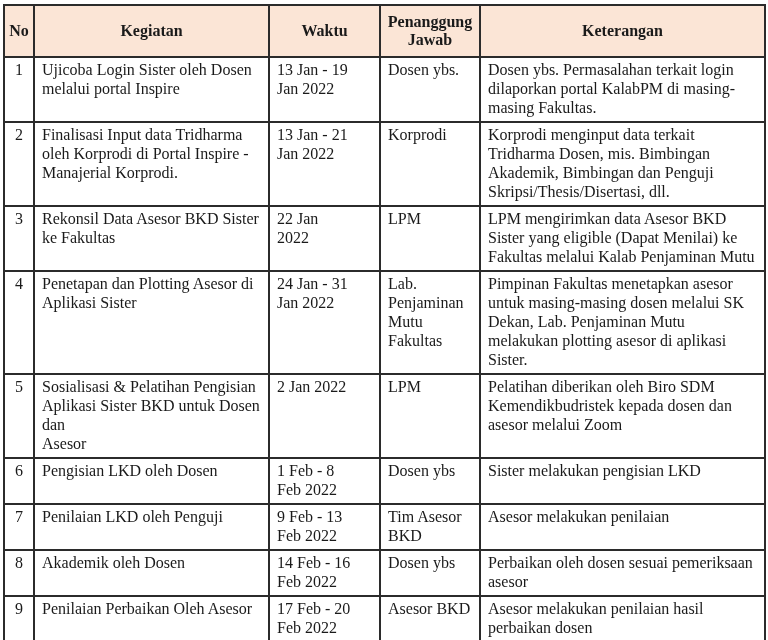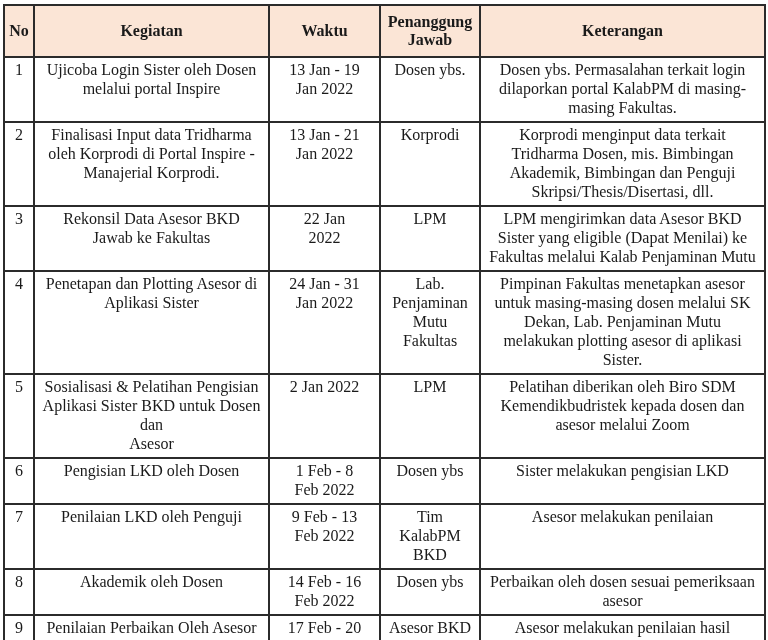--- a/index.html
+++ b/index.html
@@ -34,21 +34,21 @@
     vertical-align: middle;
     height: 52px;
     padding: 2px 4px;
     color: var(--text);
   }
   td {
     font-size: 16px;
     line-height: 19px;
     padding: 2px 7px 4px 7px;
     vertical-align: top;
-    text-align: center;
+    text-align: left;
     white-space: pre-line;
     color: var(--text);
   }
   td.no-cell {
     text-align: center;
     padding-left: 2px;
     padding-right: 2px;
   }
   col.c-no { width: 30px; }
   col.c-kegiatan { width: 235px; }
@@ -89,21 +89,21 @@
       <tr>
         <td class="no-cell">2</td>
         <td>Finalisasi Input data Tridharma oleh Korprodi di Portal Inspire - Manajerial Korprodi.</td>
         <td>13 Jan - 21
 Jan 2022</td>
         <td>Korprodi</td>
         <td>Korprodi menginput data terkait Tridharma Dosen, mis. Bimbingan Akademik, Bimbingan dan Penguji Skripsi/Thesis/Disertasi, dll.</td>
       </tr>
       <tr>
         <td class="no-cell">3</td>
-        <td>Rekonsil Data Asesor BKD Jawab ke Fakultas</td>
+        <td>Rekonsil Data Asesor BKD Sister ke Fakultas</td>
         <td>22 Jan
 2022</td>
         <td>LPM</td>
         <td>LPM mengirimkan data Asesor BKD Sister yang eligible (Dapat Menilai) ke Fakultas melalui Kalab Penjaminan Mutu</td>
       </tr>
       <tr>
         <td class="no-cell">4</td>
         <td>Penetapan dan Plotting Asesor di Aplikasi Sister</td>
         <td>24 Jan - 31
 Jan 2022</td>
@@ -124,21 +124,21 @@
         <td>1 Feb - 8
 Feb 2022</td>
         <td>Dosen ybs</td>
         <td>Sister melakukan pengisian LKD</td>
       </tr>
       <tr>
         <td class="no-cell">7</td>
         <td>Penilaian LKD oleh Penguji</td>
         <td>9 Feb - 13
 Feb 2022</td>
-        <td>Tim KalabPM BKD</td>
+        <td>Tim Asesor BKD</td>
         <td>Asesor melakukan penilaian</td>
       </tr>
       <tr>
         <td class="no-cell">8</td>
         <td>Akademik oleh Dosen</td>
         <td>14 Feb - 16
 Feb 2022</td>
         <td>Dosen ybs</td>
         <td>Perbaikan oleh dosen sesuai pemeriksaan asesor</td>
       </tr>

